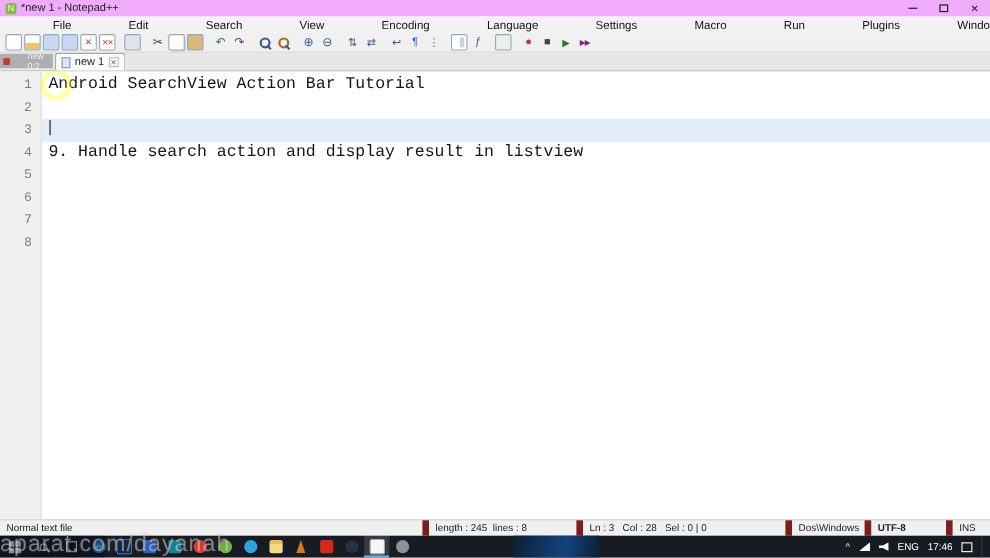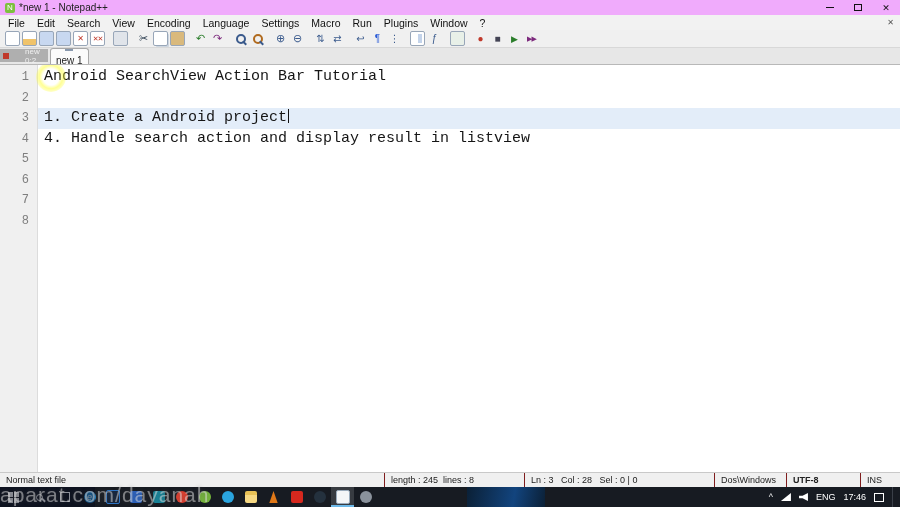--- a/index.html
+++ b/index.html
@@ -12,21 +12,21 @@
   .np-logo::after { content:"N"; }
   .title-text { font-size:10px; color:#222; }
   .win-controls { margin-left:auto; display:flex; height:100%; }
   .wc { width:28px; height:100%; display:flex; align-items:center; justify-content:center; font-size:9px; color:#111; }
   .mini { width:8px; height:1px; background:#111; }
   .maxi { width:8px; height:7px; border:1px solid #111; }
 
   
   .menubar { height:15px; background:#f2f2f2; display:flex; align-items:center; font-size:10.5px; color:#111; flex:0 0 auto; padding-left:2px; }
   .menu-items { display:flex; height:100%; align-items:center; }
-  .menu-item { padding:0 6px; height:100%; display:flex; align-items:center; cursor:default; }
+  .menu-item { padding:0 6px; height:100%; display:flex; align-items:center; cursor:default;margin-left:40px; }
   .menu-x { margin-left:auto; padding:0 6px; font-size:8px; color:#555; }
 
   
   .toolbar { height:18px; background:#f0f0f0; border-bottom:1px solid #d8d8d8; display:flex; align-items:center; padding-left:4px; flex:0 0 auto; }
   .tbtn { width:15px; height:15px; margin:0 1px; position:relative; display:flex; align-items:center; justify-content:center; font-size:10px; color:#3a5a8c; border-radius:2px; }
   .tbtn:nth-child(7), .tbtn:nth-child(8), .tbtn:nth-child(11), .tbtn:nth-child(13),
   .tbtn:nth-child(15), .tbtn:nth-child(17), .tbtn:nth-child(19), .tbtn:nth-child(22),
   .tbtn:nth-child(24), .tbtn:nth-child(25) { margin-left:7px; }
   .i-new-file, .i-open-file, .i-save-file, .i-save-all, .i-close-file, .i-close-all,
   .i-copy, .i-paste, .i-print, .i-document-map { background:#fff; border:1px solid #98a6b8; }
@@ -55,38 +55,38 @@
   .i-monitor { border:1px solid #98a6b8; background:#e8f0e8; }
   .i-record-macro::after { content:"●"; color:#c0392b; }
   .i-stop-macro::after { content:"■"; color:#445; }
   .i-playback-macro::after { content:"▶"; color:#2a7d2a; font-size:9px; }
   .i-run-macro::after { content:"▶▶"; color:#7d2a7d; font-size:7px; letter-spacing:-1px; }
 
   
   .tabbar { height:17px; background:#e7e7e7; border-bottom:1px solid #b8b8b8; display:flex; align-items:flex-end; position:relative; flex:0 0 auto; }
   .ghost { position:absolute; left:0; top:1px; height:13px; width:48px; background:rgba(120,120,120,.5); display:flex; align-items:center; gap:16px; padding:0 3px; font-size:8px; color:#f0f0f0; }
   .gdot { width:6px; height:6px; background:#c0392b; flex:0 0 auto; }
-  .tab { margin-left:50px; height:16px; background:#fbfbfb; border:1px solid #a8a8a8; border-bottom:none; border-radius:3px 3px 0 0; display:flex; align-items:center; gap:4px; padding:0 5px; font-size:10px; color:#222;flex-direction:column; }
+  .tab { margin-left:50px; height:16px; background:#fbfbfb; border:1px solid #a8a8a8; border-bottom:none; border-radius:3px 3px 0 0; display:flex; align-items:center; gap:4px; padding:0 5px; font-size:10px; color:#222; }
   .tab-ic { width:8px; height:10px; background:#dfe6f0; border:1px solid #8898ad; }
   .tab-close { font-size:7px; color:#666; border:1px solid #bbb; width:9px; height:9px; display:flex; align-items:center; justify-content:center; }
 
   
   .editor { flex:1 1 auto; display:flex; position:relative; background:#fff; overflow:hidden; }
   .gutter { width:38px; background:#f0f0f0; border-right:1px solid #dcdcdc; padding:2px 8px 0 0; text-align:right; font-family:"Liberation Mono", monospace; font-size:12px; line-height:20.5px; color:#7f7f7f; flex:0 0 auto; }
   .gnum { height:20.5px; }
   .code-col { flex:1; padding-top:2px; font-family:"Liberation Mono", monospace; font-size:15px; line-height:20.5px; color:#151515; }
   .code-line { height:20.5px; padding-left:6px; white-space:pre; }
   .code-line.current { background:#e3edf9; }
   .caret { display:inline-block; width:1px; height:14px; background:#111; vertical-align:-2px; margin-left:1px; }
   .click-ring { position:absolute; left:36px; top:-3px; width:30px; height:30px; border-radius:50%; pointer-events:none;
     background:radial-gradient(circle, rgba(255,255,0,0) 38%, rgba(255,255,60,.55) 55%, rgba(255,255,0,.18) 72%, rgba(255,255,0,0) 80%); }
 
   
   .statusbar { height:15px; background:#f0f0f0; border-top:1px solid #c9c9c9; display:flex; font-size:9px; color:#222; flex:0 0 auto; }
-  .seg { border-left:1px solid #7f1d1d; padding:0 6px; display:flex; align-items:center; white-space:pre; height:100%; overflow:hidden; }
+  .seg { border-left:6px solid #7f1d1d; padding:0 6px; display:flex; align-items:center; white-space:pre; height:100%; overflow:hidden; }
   .s0 { flex:1; border-left:none; }
   .s1 { width:140px; } .s2 { width:190px; } .s3 { width:72px; } .s4 { width:74px;font-weight:bold; } .s5 { width:40px; }
 
   
   .taskbar { height:20px; background:#171b22; display:flex; align-items:center; color:#fff; font-size:9px; flex:0 0 auto; position:relative; }
   .tb-dark { position:absolute; left:0; bottom:0; width:95px; height:20px; background:rgba(5,10,30,.45); pointer-events:none; }
   .tb-btn { width:26px; height:100%; display:flex; align-items:center; justify-content:center; }
   .winlogo { width:11px; height:11px; background:
       linear-gradient(#fff,#fff), linear-gradient(#fff,#fff),
       linear-gradient(#fff,#fff), linear-gradient(#fff,#fff);
@@ -210,22 +210,22 @@
         <div class="gnum">3</div>
         <div class="gnum">4</div>
         <div class="gnum">5</div>
         <div class="gnum">6</div>
         <div class="gnum">7</div>
         <div class="gnum">8</div>
       </div>
     <div class="code-col">
         <div class="code-line"><span>Android SearchView Action Bar Tutorial</span></div>
         <div class="code-line"><span></span></div>
-        <div class="code-line current"><span>1. Create a Android project</span><span class="caret"></span></div>
-        <div class="code-line"><span>4. Handle search action and display result in listview</span></div>
+        <div class="code-line current"><span class="caret"></span></div>
+        <div class="code-line"><span>9. Handle search action and display result in listview</span></div>
         <div class="code-line"><span></span></div>
       </div>
     <div class="click-ring"></div>
   </div>
 
   <div class="statusbar">
       <div class="seg s0">Normal text file</div>
       <div class="seg s1">length : 245  lines : 8</div>
       <div class="seg s2">Ln : 3   Col : 28   Sel : 0 | 0</div>
       <div class="seg s3">Dos\Windows</div>

